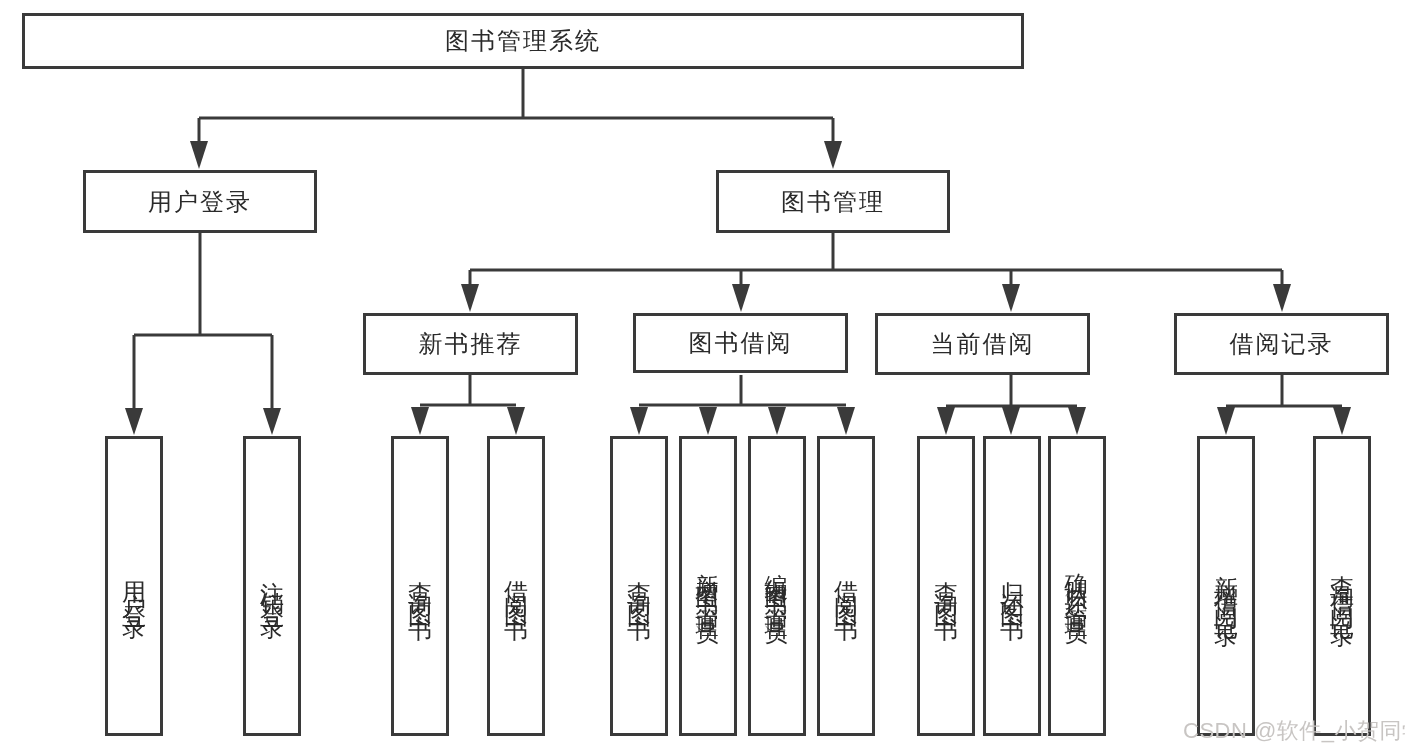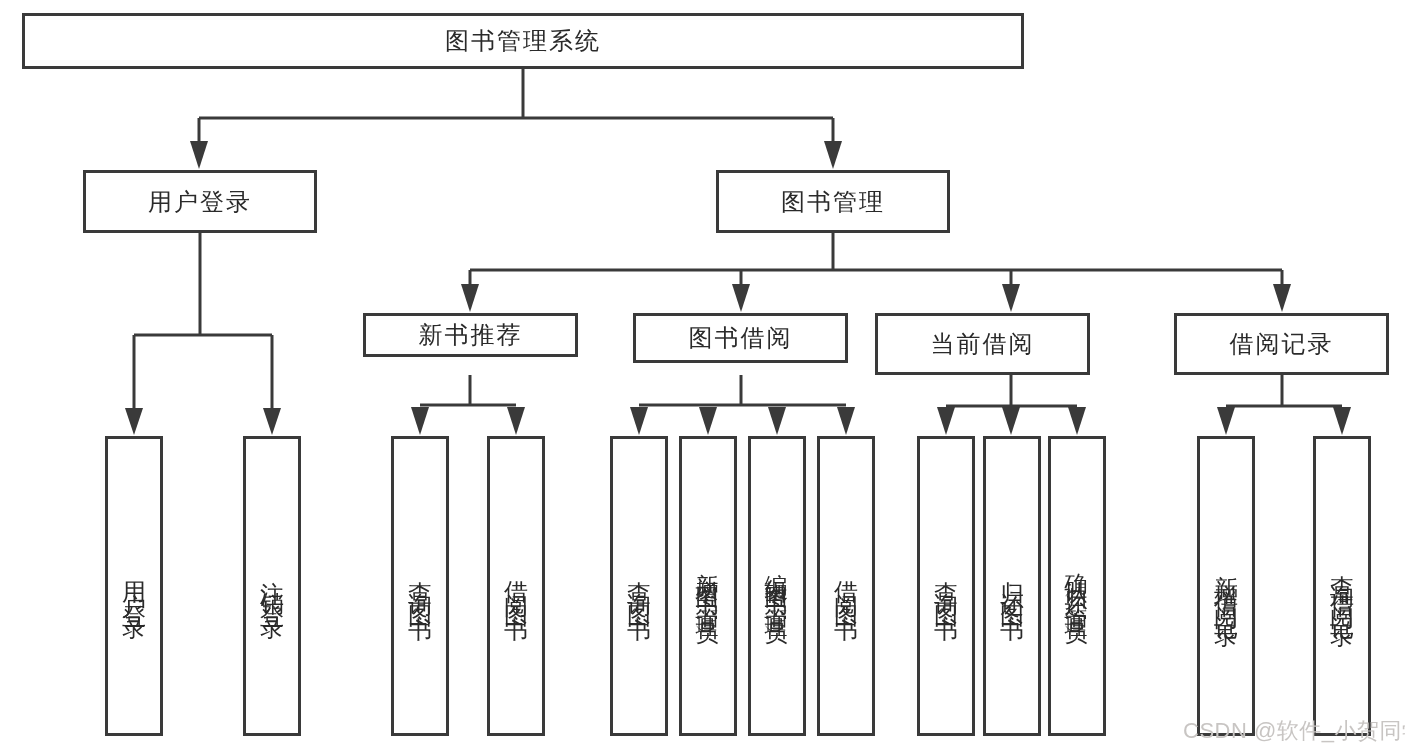--- a/index.html
+++ b/index.html
@@ -38,22 +38,22 @@
     letter-spacing:12px;
     white-space:normal;
   }
   .v.t9{font-size:23px;letter-spacing:7px;}
   .v.t6{font-size:24px;letter-spacing:10px;}
 
   
   .p-root{left:22px;top:13px;width:1002px;height:56px;}
   .p-l2a{left:83px;top:170px;width:234px;height:63px;}
   .p-l2b{left:716px;top:170px;width:234px;height:63px;text-align:right;}
-  .p-l3a{left:363px;top:313px;width:215px;height:44px;}
-  .p-l3b{left:633px;top:313px;width:215px;height:50px;}
+  .p-l3a{left:363px;top:313px;width:215px;height:62px;}
+  .p-l3b{left:633px;top:313px;width:215px;height:60px;}
   .p-l3c{left:875px;top:313px;width:215px;height:62px;}
   .p-l3d{left:1174px;top:313px;width:215px;height:62px;}
   .leaf{top:436px;width:58px;height:300px;}
   .p-a1{left:105px;} .p-a2{left:243px;}
   .p-b1{left:391px;} .p-b2{left:487px;}
   .p-c1{left:610px;} .p-c2{left:679px;} .p-c3{left:748px;} .p-c4{left:817px;}
   .p-d1{left:917px;} .p-d2{left:983px;} .p-d3{left:1048px;}
   .p-e1{left:1197px;} .p-e2{left:1313px;}
 
   .watermark{

